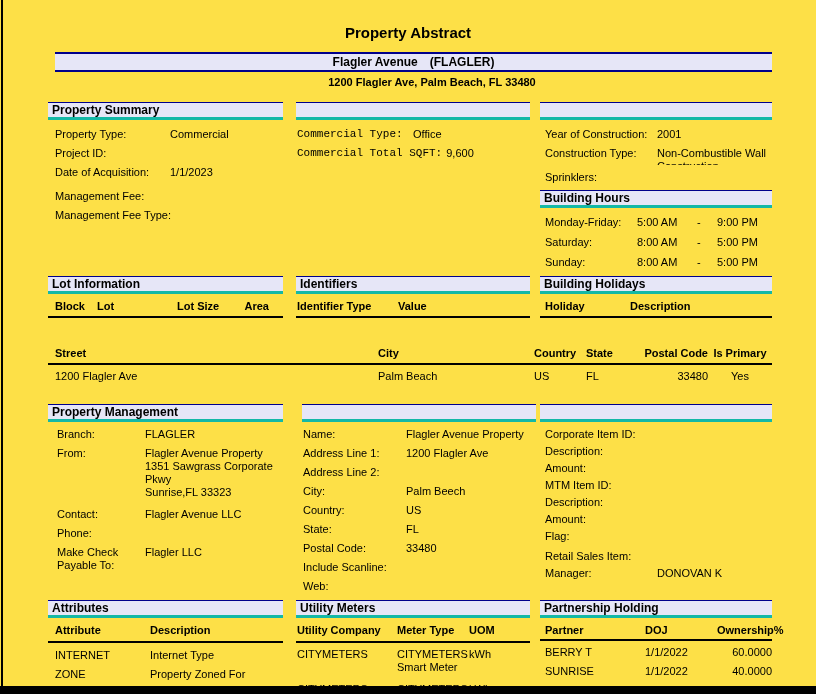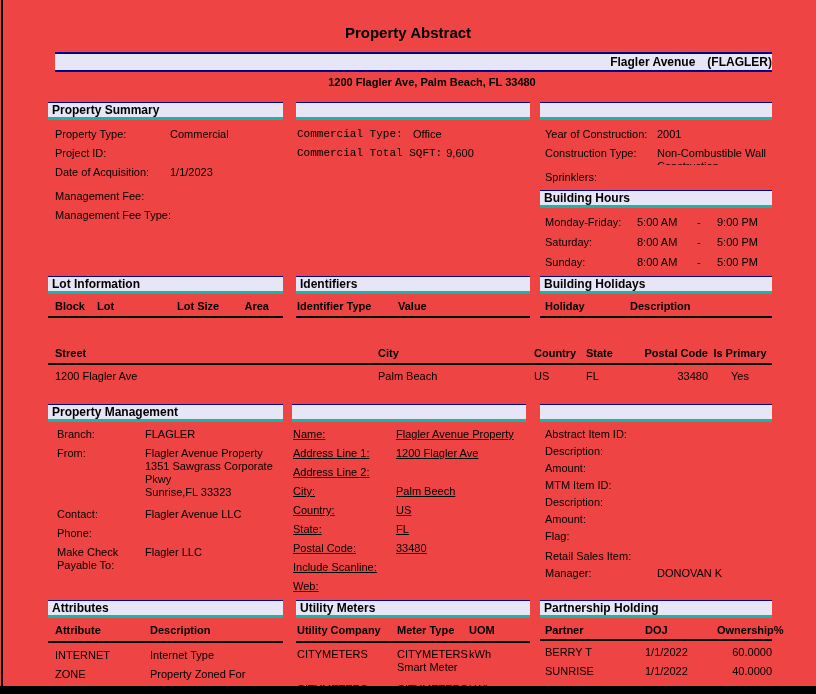--- a/index.html
+++ b/index.html
@@ -1,30 +1,30 @@
 <!DOCTYPE html>
 <html><head>
 <meta charset="utf-8">
 <style>
   * { box-sizing: border-box; }
   html,body { margin:0; padding:0; background:#fff; }
   #page {
-    position:relative; width:816px; height:694px; background:#ef4444;
+    position:relative; width:816px; height:694px; background:#fde047;
     font-family:"Liberation Sans", sans-serif; font-size:11px; color:#000;
     overflow:hidden;
   }
   .edge-left { position:absolute; left:1px; top:0; width:2px; height:694px; background:#000; }
   .edge-bottom { position:absolute; left:0; bottom:0; width:816px; height:8px; background:#000; z-index:9; }
 
   #doc-title { position:absolute; top:24px; left:0; width:816px; text-align:center;
     font-size:15px; font-weight:bold; }
 
   #prop-bar { position:absolute; top:52px; left:55px; width:717px; background:#e6e6f7;
     border-top:2px solid #00008b; border-bottom:2px solid #00008b; height:20px;
-    display:flex; justify-content:flex-end; align-items:center; gap:12px;
+    display:flex; justify-content:center; align-items:center; gap:12px;
     font-weight:bold; font-size:12px; }
   #prop-addr { position:absolute; top:76px; left:0; width:816px; text-align:center;
     font-weight:bold; font-size:11px;padding-left:48px; }
 
   .sec { position:absolute; }
   .sechdr { background:#e6e6f7; border-top:1px solid #00008b; border-bottom:3px solid #14b8a6;
     font-weight:bold; font-size:12px; height:18px; line-height:15px; padding:0 4px; }
   .fields { margin-top:8px; }
   .fields.tight { margin-top:6px; }
   .frow { display:flex; align-items:flex-start; line-height:13px; margin-bottom:6px; }
@@ -237,21 +237,21 @@
         <span class="lbw80">Phone:</span>
         <span class="val"></span>
       </div>
       <div class="frow">
         <span class="lbw80">Make Check Payable To:</span>
         <span class="val">Flagler LLC</span>
       </div>
     </div>
   </div>
 
-  <div class="sec" style="left:292px; top:404px; width:234px;text-decoration:underline;">
+  <div class="sec" style="left:302px; top:404px; width:234px;">
     <div class="sechdr"></div>
     <div class="fields tight pl1">
       <div class="frow">
         <span class="lb w103">Name:</span>
         <span class="val">Flagler Avenue Property</span>
       </div>
       <div class="frow">
         <span class="lb w103">Address Line 1:</span>
         <span class="val">1200 Flagler Ave</span>
       </div>
@@ -283,21 +283,21 @@
         <span class="lb w103">Web:</span>
         <span class="val"></span>
       </div>
     </div>
   </div>
 
   <div class="sec" style="left:540px; top:404px; width:232px;">
     <div class="sechdr"></div>
     <div class="fields tight pl5">
       <div class="frow mb4">
-        <span class="lb w112">Abstract Item ID:</span>
+        <span class="lb w112">Corporate Item ID:</span>
         <span class="val"></span>
       </div>
       <div class="frow mb4">
         <span class="lb w112">Description:</span>
         <span class="val"></span>
       </div>
       <div class="frow mb4">
         <span class="lb w112">Amount:</span>
         <span class="val"></span>
       </div>

